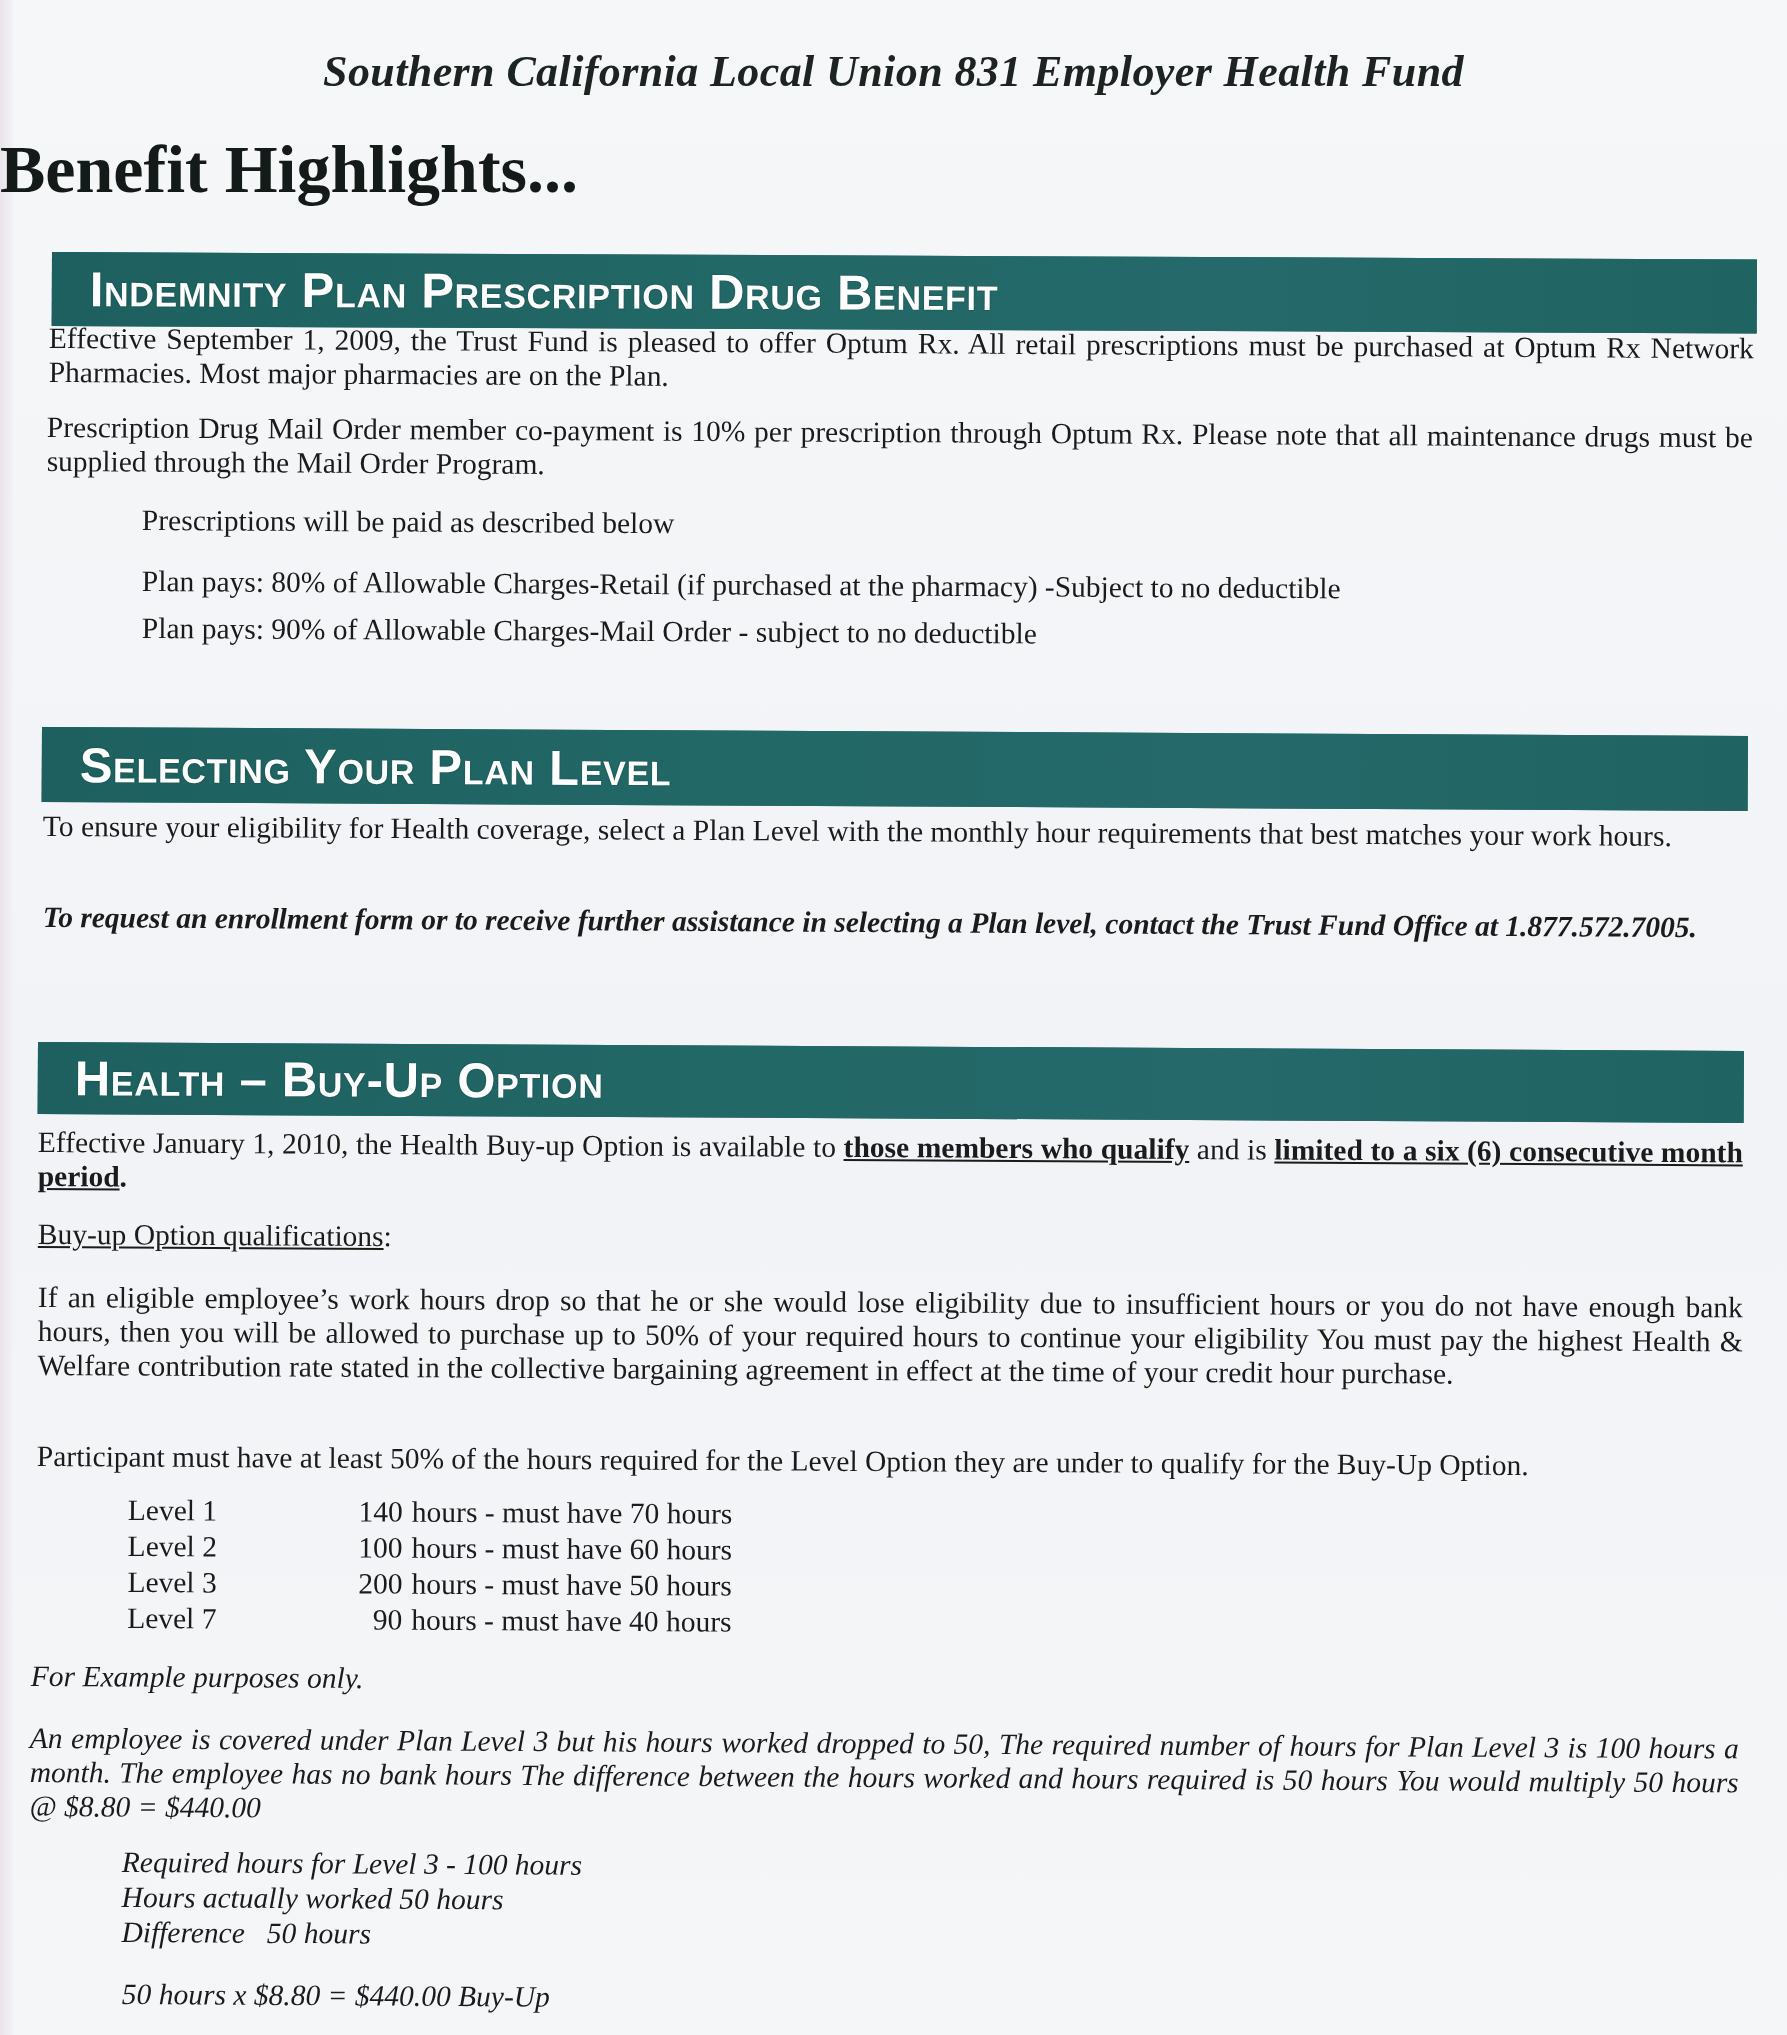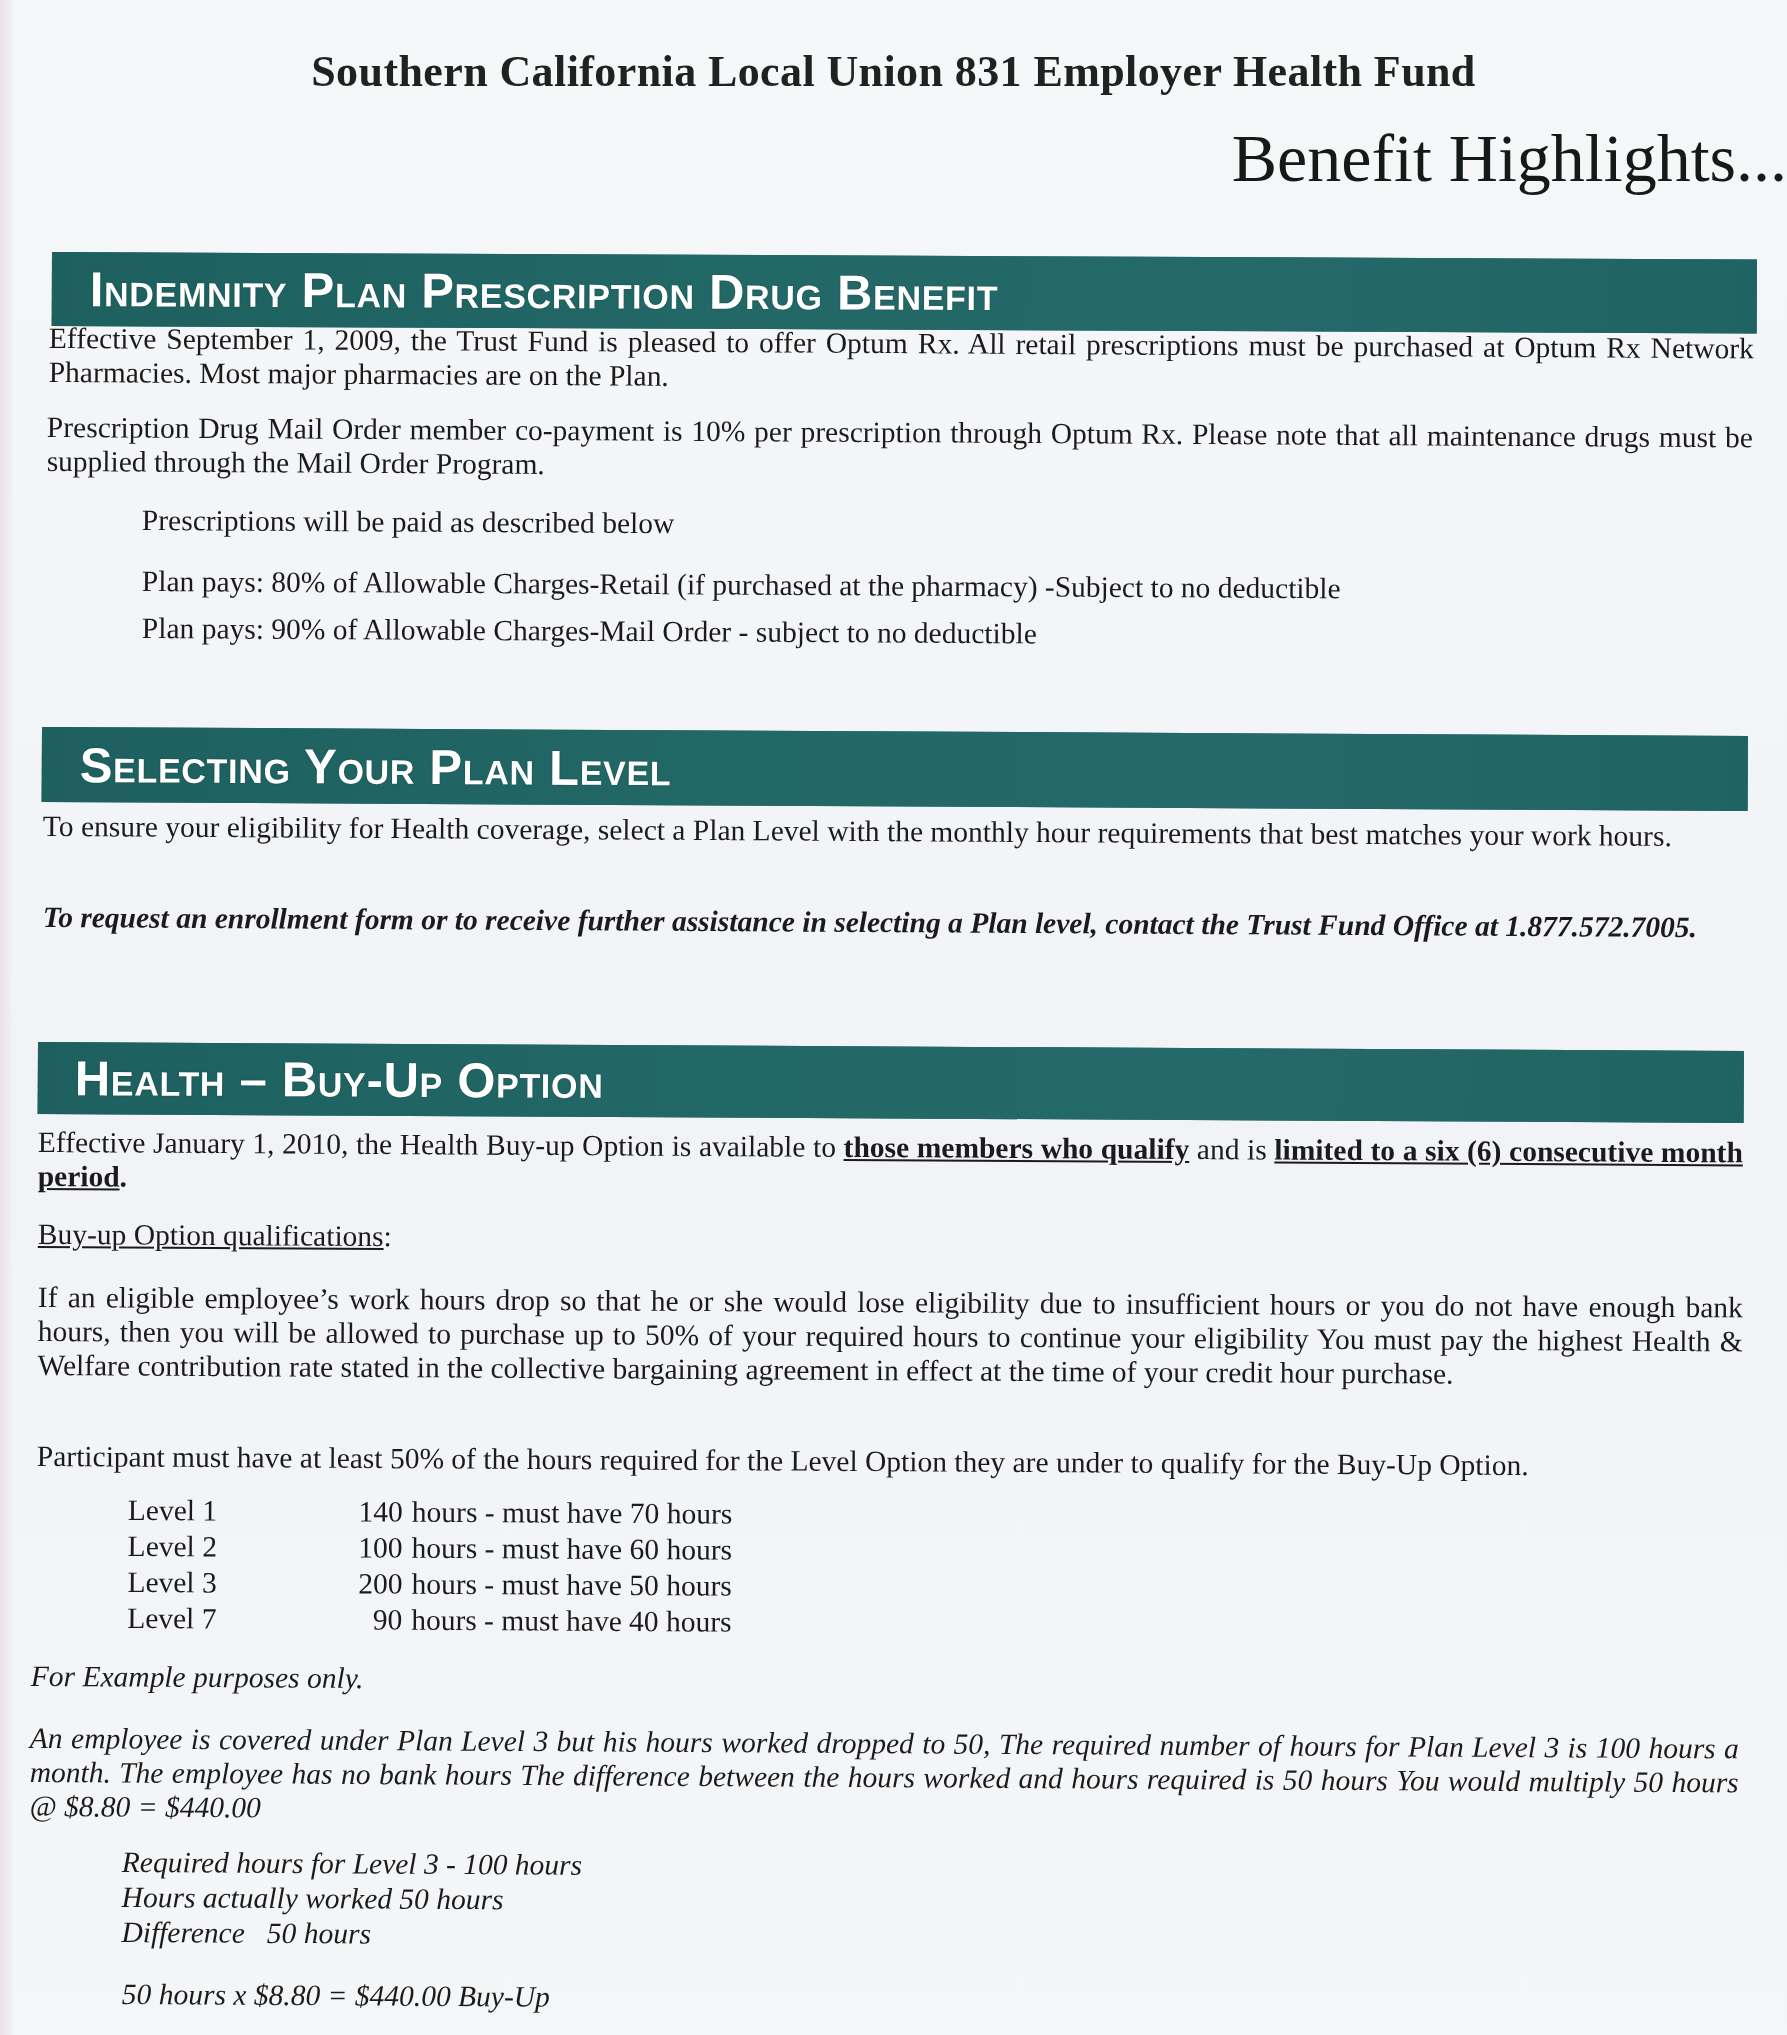--- a/index.html
+++ b/index.html
@@ -28,31 +28,32 @@
       width: 13.3px;
       height: 2035px;
       background: linear-gradient(90deg, #e9e3ea 0%, #f3f2f6 100%);
     }
 
     .org-title {
       position: absolute;
       left: 0; width: 1787px;
       top: 46px;
       text-align: center;
+      font-style: italic;
       font-weight: bold;
       font-size: 44px;
       letter-spacing: 0.4px;
       color: #1d2320;
     }
     .doc-title {
       position: absolute;
       left: 0; width: 1787px;
-      top: 119px;
-      text-align: right;
-      font-weight: normal;
+      top: 130px;
+      text-align: left;
+      font-weight: bold;
       font-size: 68px;
       color: #131a17;
     }
 
     .banner {
       position: absolute;
       background: #1f6462;
       background-image: linear-gradient(90deg, #1d605f 0%, #226866 40%, #25696a 70%, #1f6462 100%);
       color: #ffffff;
       font-family: "Liberation Sans", "DejaVu Sans", sans-serif;

